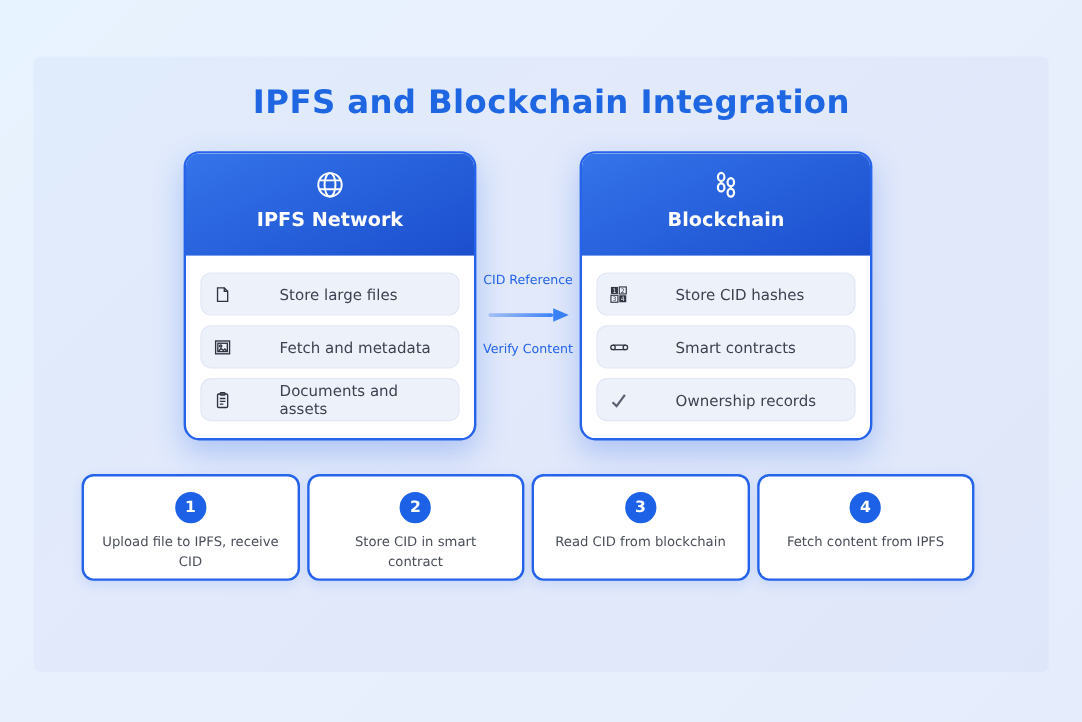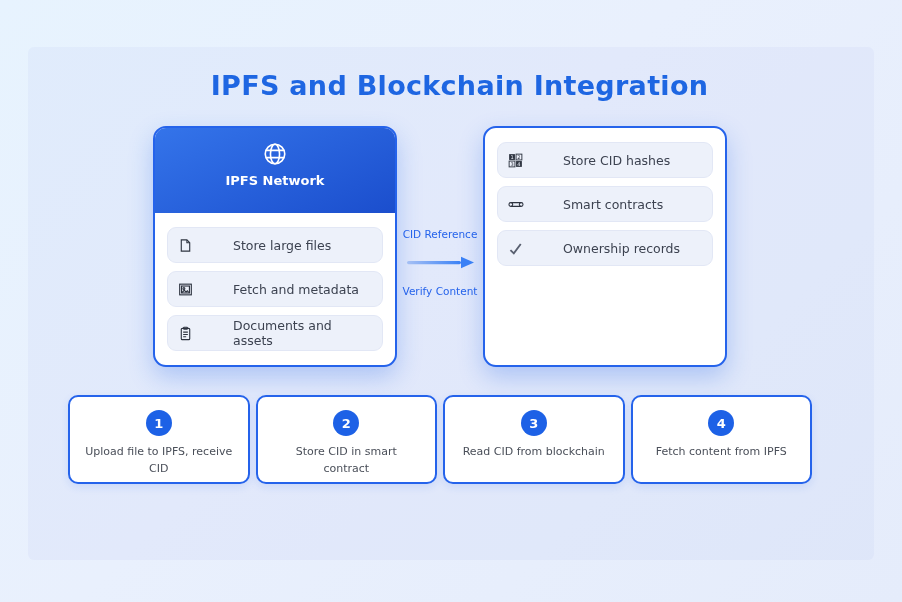--- a/index.html
+++ b/index.html
@@ -22,21 +22,21 @@
   .flow-card{
     width:244px; height:241px; border:2px solid #2563eb; border-radius:13px;
     background:#ffffff; overflow:hidden;
     box-shadow:0 10px 25px rgba(37,99,235,0.28);
   }
   .card-header{
     height:85px; background:linear-gradient(155deg,#3474ea 0%,#1b4ecd 100%);
     display:flex; flex-direction:column; align-items:center; padding-top:13px;
   }
   .card-header .hicon{ width:26px; height:26px; color:#ffffff; }
-  .card-title{ color:#ffffff; font-weight:bold; font-size:13px; margin-top:6px; }
+  .card-title{ color:#ffffff; font-weight:bold; font-size:16px; margin-top:6px; }
   .card-body{ padding:14px 12px 0 12px; }
   .feature-item{
     height:36px; background:#edf1fa; border:1px solid #e2e7f5; border-radius:9px;
     display:flex; align-items:center; padding:0 10px; margin-bottom:8px;
     font-size:12.5px; color:#3c4250;gap:36px;
   }
   .feature-item .ficon{ width:15px; height:15px; color:#2e3440; margin-right:4px; flex:0 0 auto; }
   .connector{
     width:86px; display:flex; flex-direction:column; align-items:center;
     margin-top:102px;
@@ -129,20 +129,33 @@
             </linearGradient>
           </defs>
           <rect x="2" y="5" width="54" height="3.2" rx="1.6" fill="url(#ag)"></rect>
           <path d="M56 0.8 L69 6.5 L56 12.2 Z" fill="#3b82f6"></path>
         </svg>
       </span>
       <div class="clabel">Verify Content</div>
     </div>
 
     <div class="flow-card">
+      <div class="card-header">
+        <span class="hicon">
+          <svg viewBox="0 0 24 24" width="26" height="26" fill="none" stroke="currentColor" stroke-width="1.7">
+            <ellipse cx="8.3" cy="6" rx="2.5" ry="3.1"></ellipse>
+            <ellipse cx="8.3" cy="14" rx="2.5" ry="3.1"></ellipse>
+            <path d="M8.3 9.3v1.5"></path>
+            <ellipse cx="15.7" cy="10" rx="2.5" ry="3.1"></ellipse>
+            <ellipse cx="15.7" cy="18" rx="2.5" ry="3.1"></ellipse>
+            <path d="M15.7 13.3v1.5"></path>
+          </svg>
+        </span>
+        <div class="card-title">Blockchain</div>
+      </div>
       <div class="card-body">
         <div class="feature-item">
           <span class="ficon">
             <svg viewBox="0 0 16 16" width="15" height="15">
               <rect x="1.2" y="1.2" width="6.2" height="6.2" fill="currentColor"></rect>
               <text x="4.3" y="6.2" font-size="5.4" fill="#edf1fa" text-anchor="middle">1</text>
               <rect x="8.6" y="1.2" width="6.2" height="6.2" fill="none" stroke="currentColor" stroke-width="1"></rect>
               <text x="11.7" y="6.2" font-size="5.4" fill="currentColor" text-anchor="middle">2</text>
               <rect x="1.2" y="8.6" width="6.2" height="6.2" fill="none" stroke="currentColor" stroke-width="1"></rect>
               <text x="4.3" y="13.6" font-size="5.4" fill="currentColor" text-anchor="middle">3</text>

